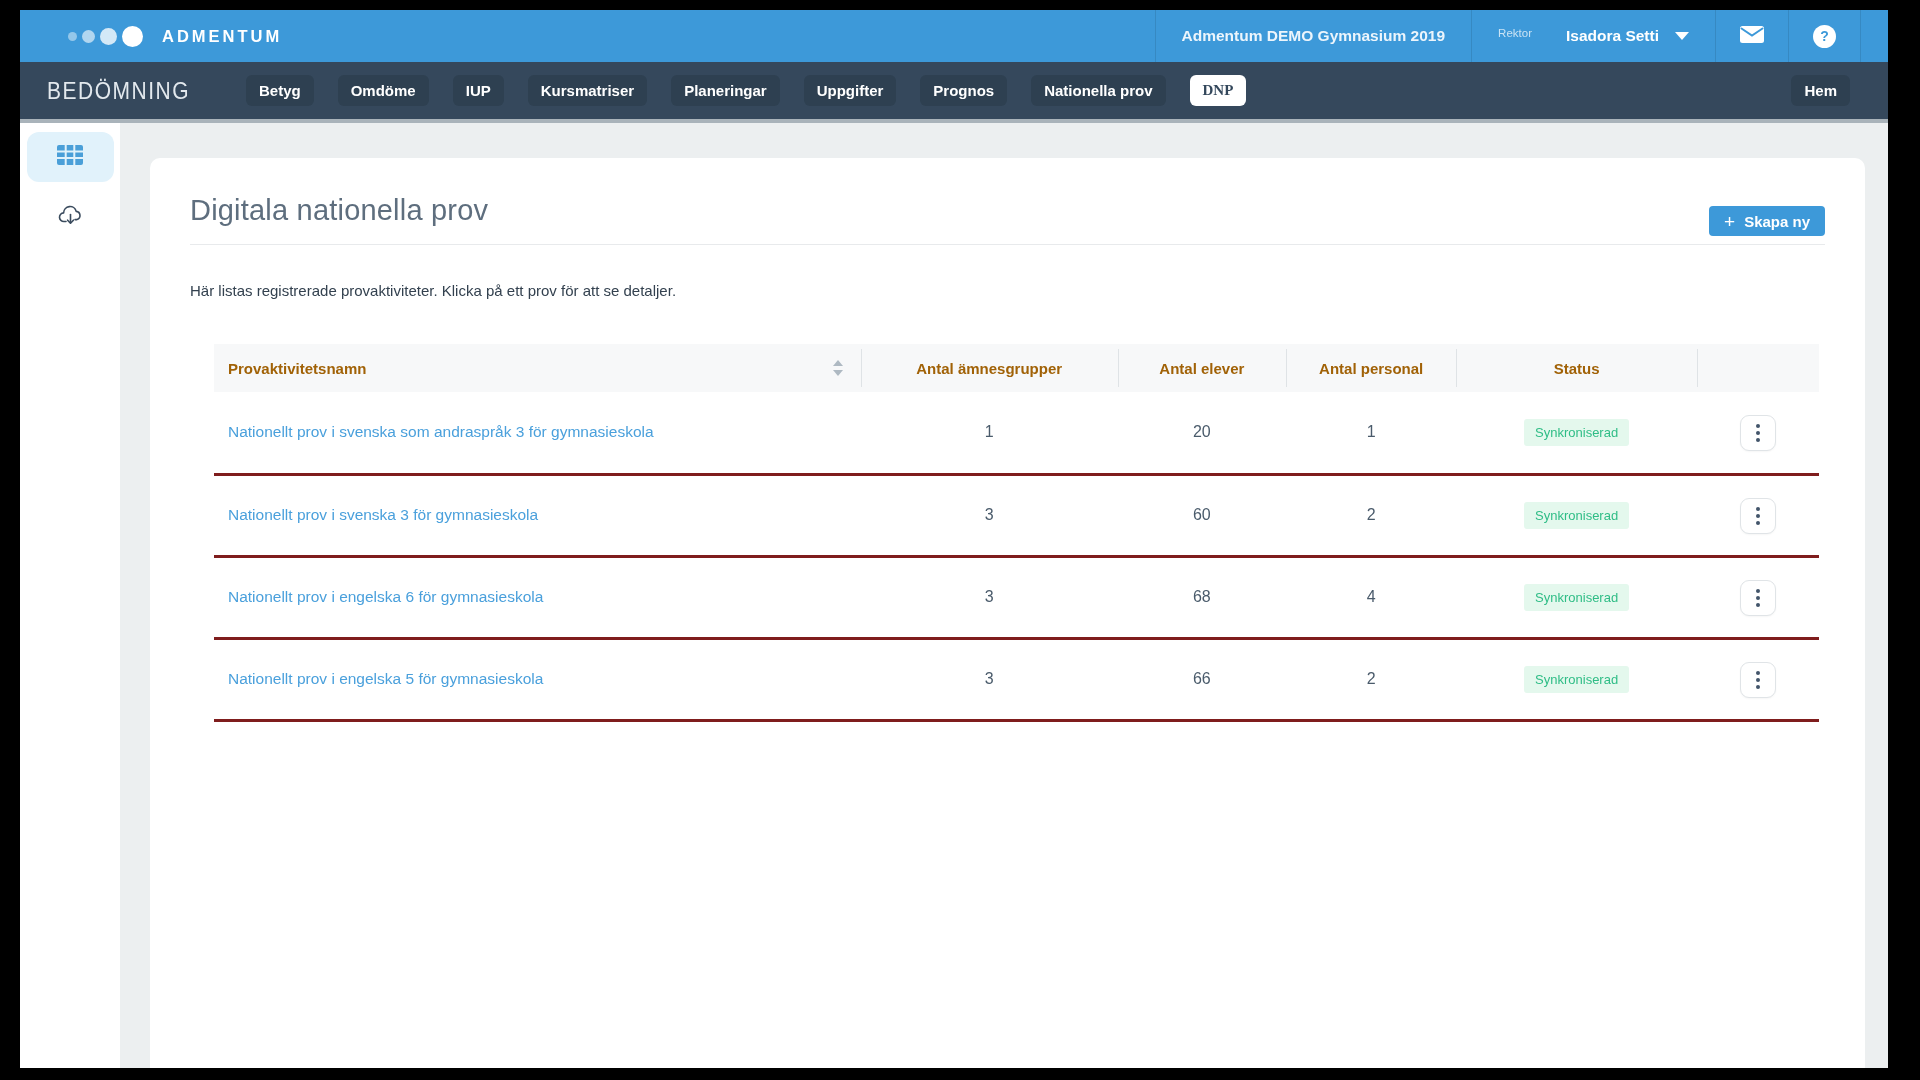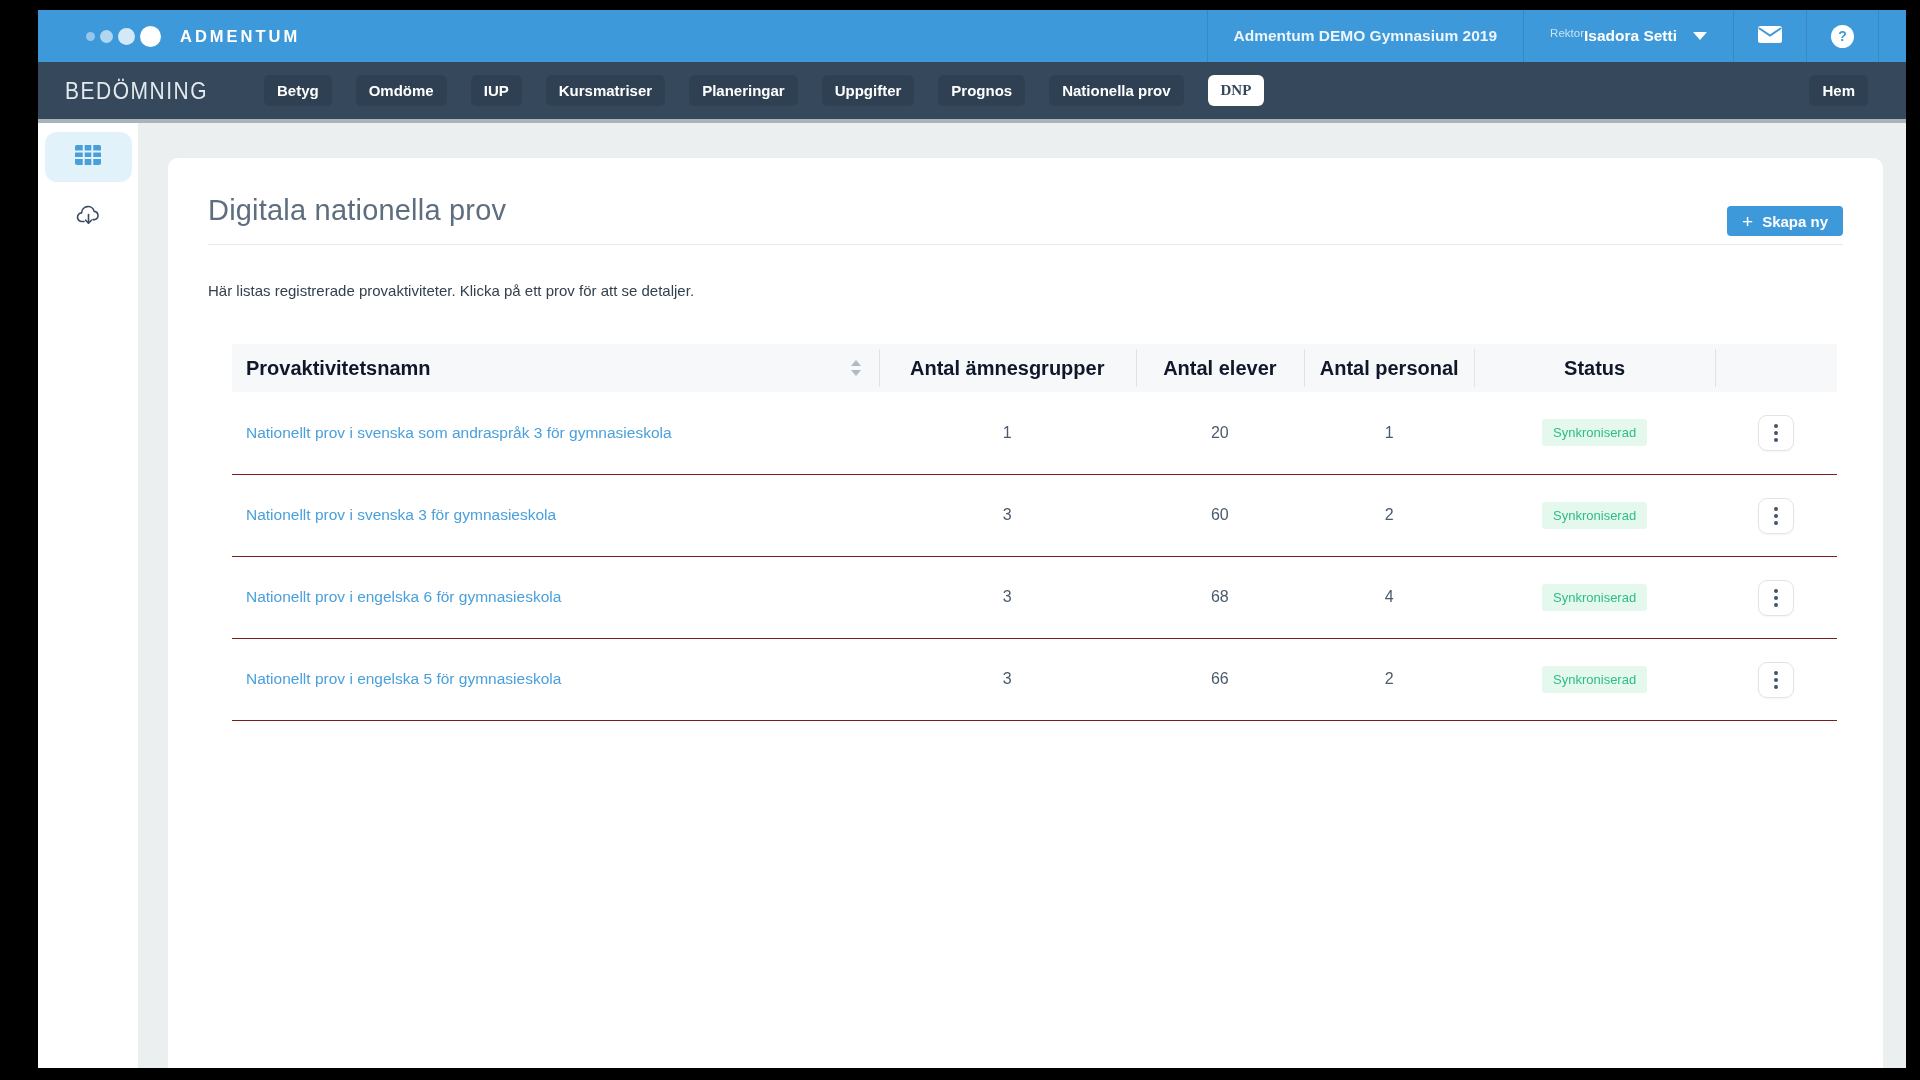--- a/index.html
+++ b/index.html
@@ -1,37 +1,37 @@
 <!DOCTYPE html>
 <html><head>
 <meta charset="utf-8">
 <style>
   * { box-sizing: border-box; margin: 0; padding: 0; }
   html,body { width:1920px; height:1080px; }
   body { background:#000; position:relative; font-family:"Liberation Sans", sans-serif; }
 
-  .screen { position:absolute; left:38px; top:10px; width:1868px; height:1058px;
+  .screen { position:absolute; left:20px; top:10px; width:1868px; height:1058px;
             background:#eceff0; display:flex; flex-direction:column; overflow:hidden; }
 
   
   .topbar { height:52px; background:#3d99d9; display:flex; align-items:stretch; flex:none; }
   .logo { display:flex; align-items:center; padding-left:48px; }
   .dot { border-radius:50%; background:#fff; margin-right:5px; }
   .d1 { width:9px;  height:9px;  opacity:.45; }
   .d2 { width:13px; height:13px; opacity:.60; }
   .d3 { width:17px; height:17px; opacity:.78; }
   .d4 { width:21px; height:21px; opacity:1; }
   .brand { color:#fff; font-weight:700; letter-spacing:3px; font-size:16.5px; margin-left:14px; }
   .tb-spacer { flex:1; }
   .tb-item { display:flex; align-items:center; border-left:1px solid rgba(0,0,0,.10); padding:0 26px; }
   .school { color:#ecf5fc; font-size:15.5px; font-weight:600; }
   .user-item { cursor:pointer; }
   .user-text { display:flex; flex-direction:row; line-height:1.25; }
   .role { font-size:11.5px; color:rgba(255,255,255,.72); }
-  .uname { font-size:15.5px; color:#fff; font-weight:700; }
+  .uname { font-size:15.5px; color:#fff; font-weight:700;margin-left:34px; }
   .caret { width:0; height:0; border-left:7px solid transparent; border-right:7px solid transparent;
            border-top:8px solid #fff; margin-left:16px; }
   .iconbtn { padding:0 24px; cursor:pointer; }
   .help-circle { width:23px; height:23px; border-radius:50%; background:#fff; color:#3d99d9;
                  font-weight:700; font-size:14px; display:flex; align-items:center; justify-content:center; }
   .tb-end { width:28px; border-left:1px solid rgba(0,0,0,.10); }
 
   
   .navbar { height:61px; background:#35485c; border-bottom:4px solid #a9b3ba;
             display:flex; align-items:center; padding:0 38px 0 27px; flex:none; }
@@ -59,30 +59,30 @@
   .create-btn { position:absolute; top:48px; right:40px; height:30px; background:#3d99d9;
                 border:none; border-radius:4px; color:#fff; font-size:15px; font-weight:600;
                 display:flex; align-items:center; padding:0 15px; gap:9px; cursor:pointer;
                 font-family:"Liberation Sans", sans-serif; }
   .plus { font-size:19px; font-weight:400; line-height:1; }
   .desc { margin-top:37px; font-size:15px; color:#33414f; }
 
   .tablewrap { margin:45px 6px 0 24px; }
   table { width:100%; border-collapse:collapse; table-layout:fixed; }
   thead tr { background:#f7f8f9; height:48px; }
-  th { font-size:20px; font-weight:700; color:#0f172a; text-align:center; position:relative; }
+  th { font-size:15px; font-weight:700; color:#a16207; text-align:center; position:relative; }
   th.c-name { text-align:left; padding-left:14px; }
   th.divided::before { content:""; position:absolute; left:0; top:5px; bottom:5px; width:1px; background:#dfe3e6; }
   .sort { display:inline-flex; flex-direction:column; gap:4px; position:absolute; right:18px;
           top:50%; transform:translateY(-50%); cursor:pointer; }
   .tri-up { width:0; height:0; border-left:5px solid transparent; border-right:5px solid transparent;
             border-bottom:6px solid #aeb9c2; }
   .tri-down { width:0; height:0; border-left:5px solid transparent; border-right:5px solid transparent;
               border-top:6px solid #aeb9c2; }
-  tbody tr { border-bottom:1px solid #7f1d1d; height:82px; }
+  tbody tr { border-bottom:3px solid #7f1d1d; height:82px; }
   td { text-align:center; font-size:16px; color:#4a5b6b; }
   td.name { text-align:left; padding-left:14px; }
   td.name a { color:#4aa0dc; text-decoration:none; font-size:15.5px; cursor:pointer; }
   .badge { display:inline-block; background:#e4f8ed; color:#2fbd86; font-size:13px;
            padding:6px 11px; border-radius:3px; }
   .kebab { width:36px; height:36px; border:1px solid #e0e4e7; border-radius:9px; background:#fff;
            display:inline-flex; flex-direction:column; align-items:center; justify-content:center;
            gap:3px; cursor:pointer; box-shadow:0 1px 2px rgba(0,0,0,.04); }
   .kdot { width:4px; height:4px; border-radius:50%; background:#42546a; }
 </style>

